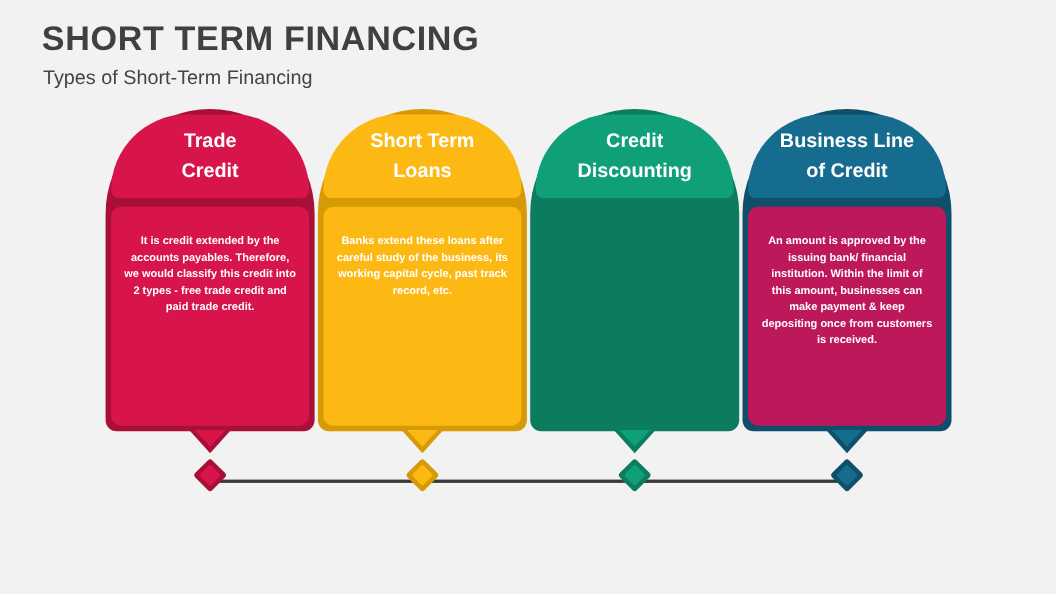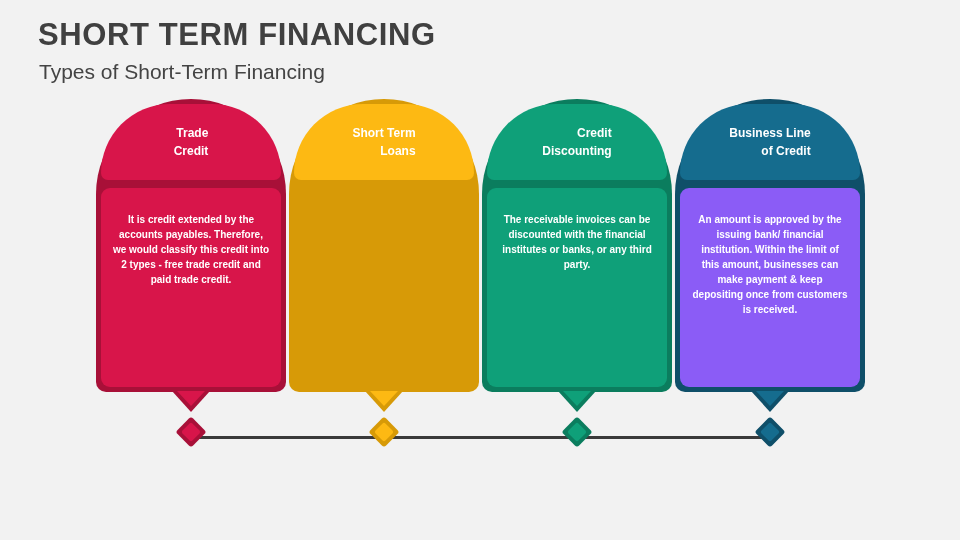--- a/index.html
+++ b/index.html
@@ -31,21 +31,21 @@
     font-size: 31px;
     font-weight: bold;
     color: #404040;
     letter-spacing: 0.6px;
     white-space: nowrap;
   }
   #page-subtitle {
     position: absolute;
     left: 39px;
     top: 60px;
-    font-size: 21px;
+    font-size: 18px;
     font-weight: normal;
     color: #444444;
     white-space: nowrap;
   }
 
   
   #diagram {
     position: absolute;
     left: 0;
     top: 0;
@@ -79,24 +79,24 @@
     height: 76px;
     border-radius: 90px 90px 9px 9px;
     display: flex;
     align-items: center;
     justify-content: center;
     box-sizing: border-box;
     padding: 0 12px 0 12px;
   }
   .card-head-label {
     color: #ffffff;
-    font-size: 12px;
+    font-size: 18px;
     font-weight: bold;
     line-height: 1.52;
-    text-align: right;
+    text-align: center;
     white-space: pre-line;
   }
 
   
   .card-body {
     position: absolute;
     left: 5px;
     top: 89px;
     width: 180px;
     height: 199px;
@@ -187,42 +187,42 @@
           </div>
           <div class="pointer-outer" style="border-top-color: rgb(168, 16, 56);"></div>
           <div class="pointer-inner" style="border-top-color: rgb(216, 21, 74);"></div>
         </div>
         <div class="card" style="left: 289px; text-decoration: underline;">
           <div class="card-shell" style="background: rgb(215, 154, 7);"></div>
           <div class="card-head" style="background: rgb(253, 185, 19);">
             <div class="card-head-label" style="color: rgb(255, 255, 255);">Short Term
 Loans</div>
           </div>
+          <div class="card-body" style="background: rgb(253, 185, 19);">
+            <div class="card-body-text" style="color: rgb(255, 255, 255);">Banks extend these loans after careful study of the business, its working capital cycle, past track record, etc.</div>
+          </div>
           <div class="pointer-outer" style="border-top-color: rgb(215, 154, 7);"></div>
           <div class="pointer-inner" style="border-top-color: rgb(253, 185, 19);"></div>
         </div>
         <div class="card" style="left: 482px;">
           <div class="card-shell" style="background: rgb(11, 125, 94);"></div>
           <div class="card-head" style="background: rgb(15, 160, 121);">
             <div class="card-head-label" style="color: rgb(255, 255, 255);">Credit
 Discounting</div>
           </div>
-          <div class="card-body" style="background: rgb(15, 160, 121);">
-            <div class="card-body-text" style="color: rgb(255, 255, 255);">The receivable invoices can be discounted with the financial institutes or banks, or any third party.</div>
-          </div>
           <div class="pointer-outer" style="border-top-color: rgb(11, 125, 94);"></div>
           <div class="pointer-inner" style="border-top-color: rgb(15, 160, 121);"></div>
         </div>
         <div class="card" style="left: 675px;">
           <div class="card-shell" style="background: rgb(15, 79, 105);"></div>
           <div class="card-head" style="background: rgb(21, 108, 142);">
             <div class="card-head-label" style="color: #ffffff;">Business Line
 of Credit</div>
           </div>
-          <div class="card-body" style="background: #8b5cf6;">
+          <div class="card-body" style="background: #be185d;">
             <div class="card-body-text" style="color: rgb(255, 255, 255);">An amount is approved by the issuing bank/ financial institution. Within the limit of this amount, businesses can make payment &amp; keep depositing once from customers is received.</div>
           </div>
           <div class="pointer-outer" style="border-top-color: rgb(15, 79, 105);"></div>
           <div class="pointer-inner" style="border-top-color: rgb(21, 108, 142);"></div>
         </div>
       </div>
 
     <div id="connector-line" style="background: rgb(58, 58, 58);"></div>
 
     <div id="nodes-layer">

